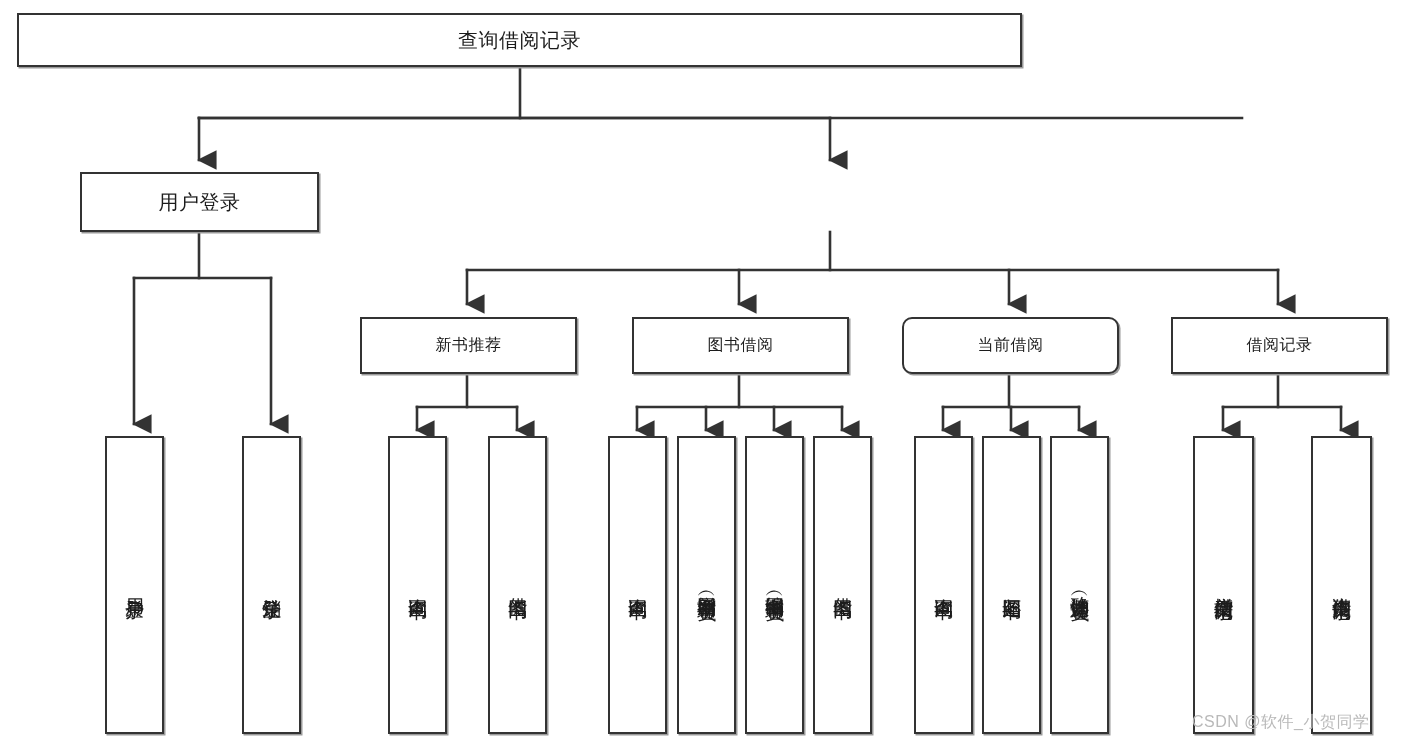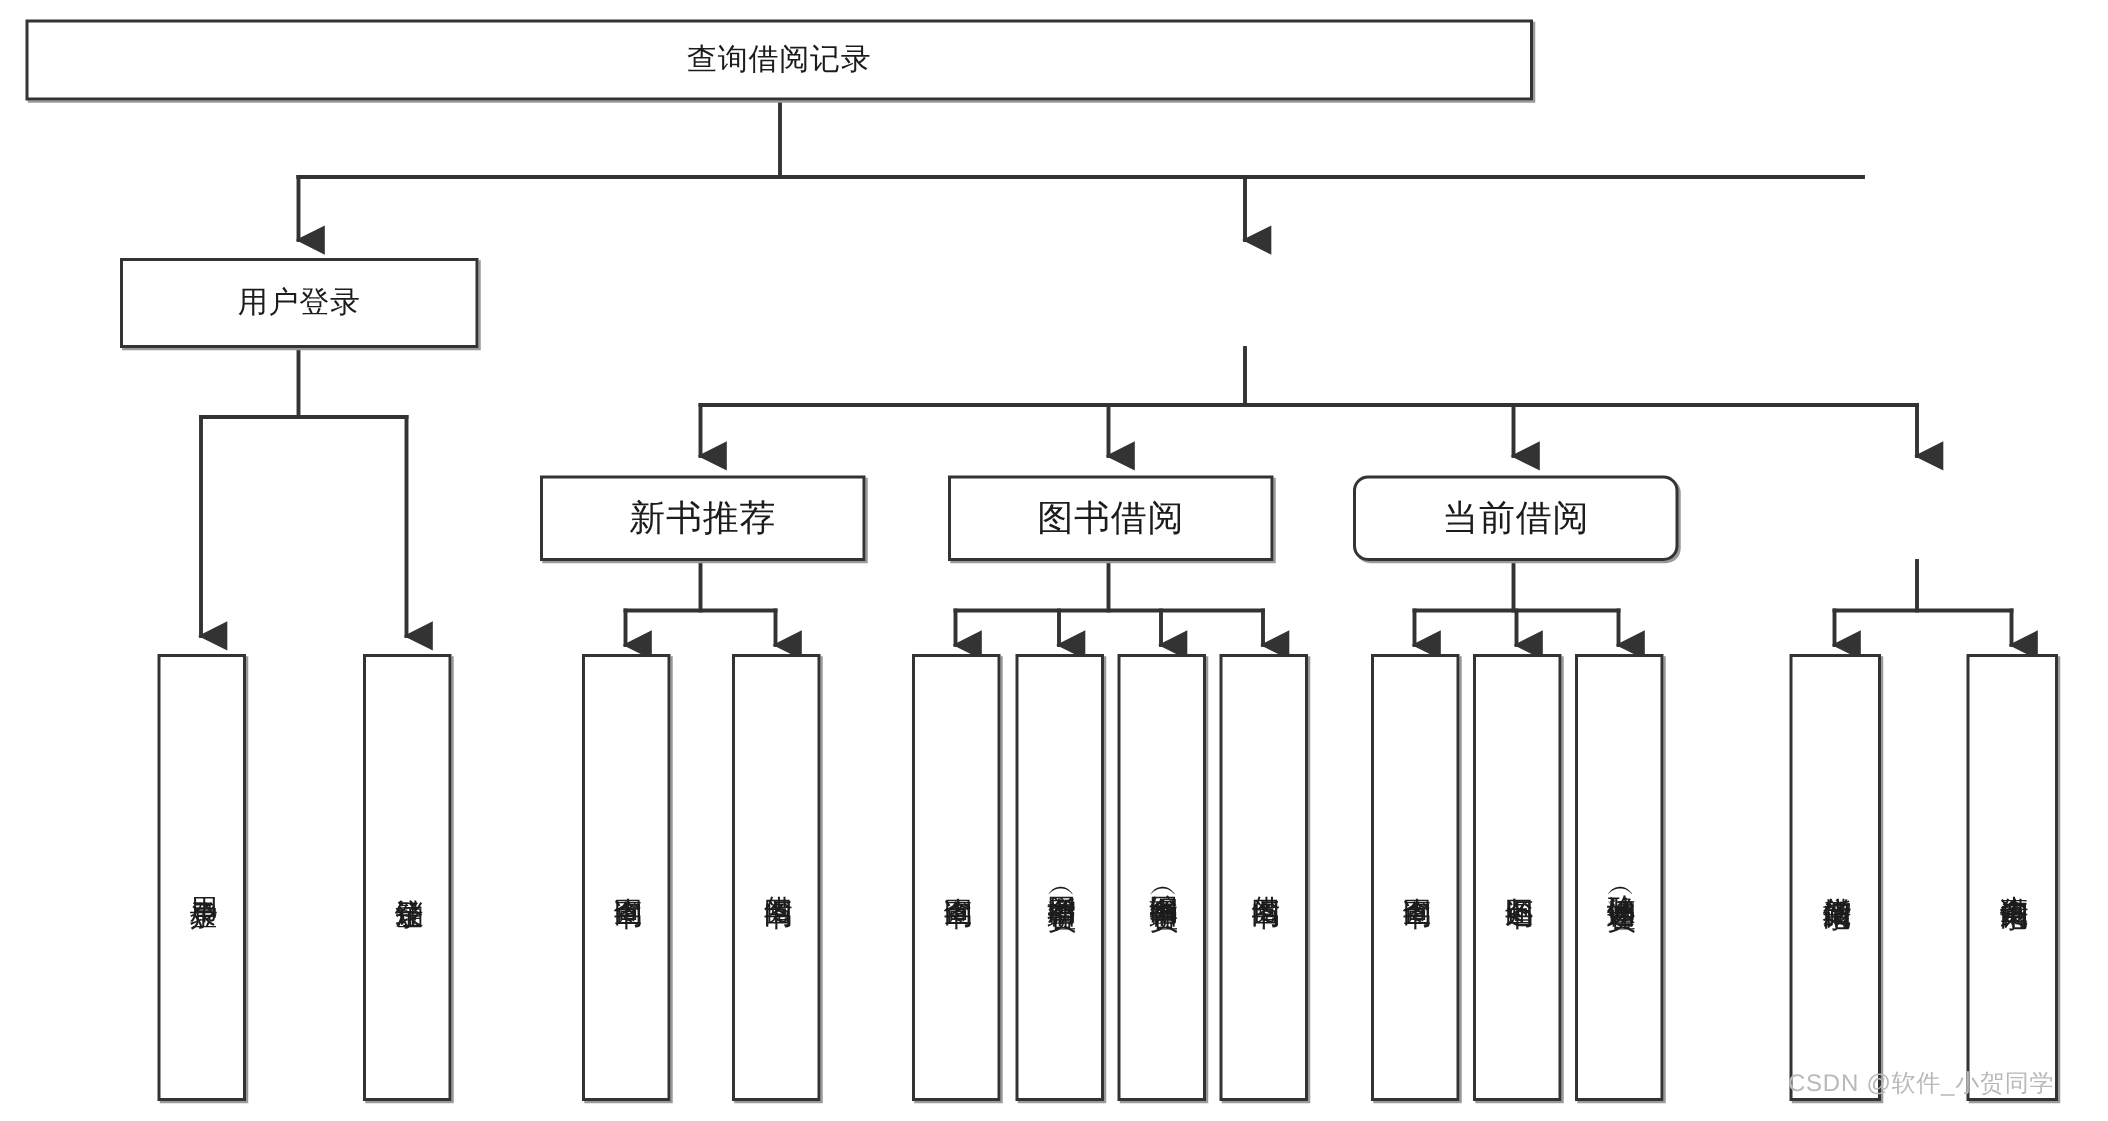--- a/index.html
+++ b/index.html
@@ -54,21 +54,21 @@
     writing-mode: vertical-rl;
     text-orientation: upright;
     -webkit-writing-mode: vertical-rl;
     font-size: 19px;
     line-height: 1.08;
     letter-spacing: 1px;
     white-space: nowrap;
   }
   .node.root .lbl { font-size: 20px; }
   .node.l2 .lbl  { font-size: 20px; }
-  .node.l3 .lbl  { font-size: 24px; }
+  .node.l3 .lbl  { font-size: 16px; }
 
   #watermark {
     position: absolute;
     left: 1192px;
     top: 712px;
     font-size: 16px;
     color: #b9b9b9;
     letter-spacing: 0.5px;
     white-space: nowrap;
     z-index: 5;
@@ -141,20 +141,23 @@
 
   <div class="node l3" style="left:360px; top:317px; width:217px; height:57px;">
     <span class="lbl">新书推荐</span>
   </div>
   <div class="node l3" style="left:632px; top:317px; width:217px; height:57px;">
     <span class="lbl">图书借阅</span>
   </div>
   <div class="node l3" style="left:902px; top:317px; width:217px; height:57px;border-radius:10px;">
     <span class="lbl">当前借阅</span>
   </div>
+  <div class="node l3" style="left:1171px; top:317px; width:217px; height:57px;">
+    <span class="lbl">借阅记录</span>
+  </div>
 
   <div class="node vert" style="left:105px; top:436px; width:59px; height:298px;">
     <span class="lbl">用户登录</span>
   </div>
   <div class="node vert" style="left:242px; top:436px; width:59px; height:298px;">
     <span class="lbl">注销登录</span>
   </div>
 
   <div class="node vert" style="left:388px; top:436px; width:59px; height:298px;">
     <span class="lbl">查询图书</span>

